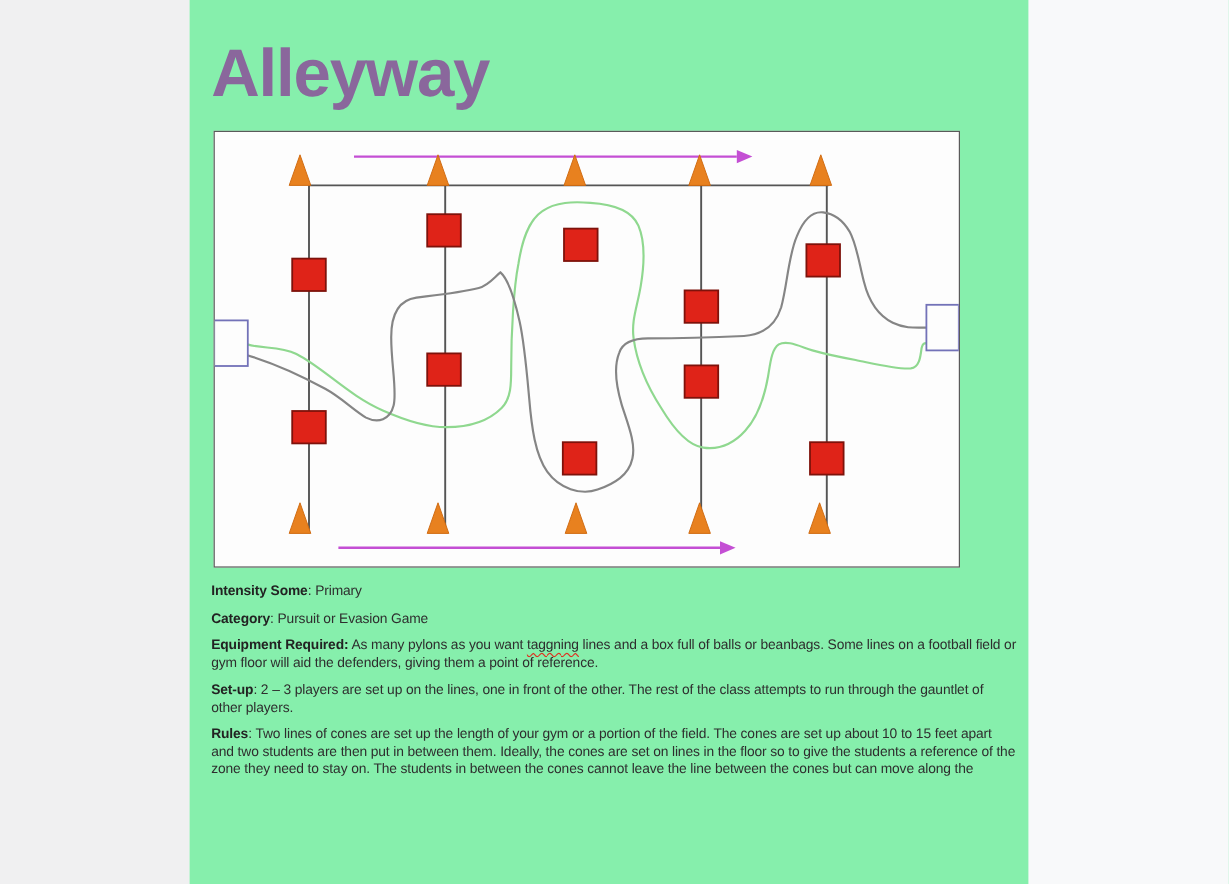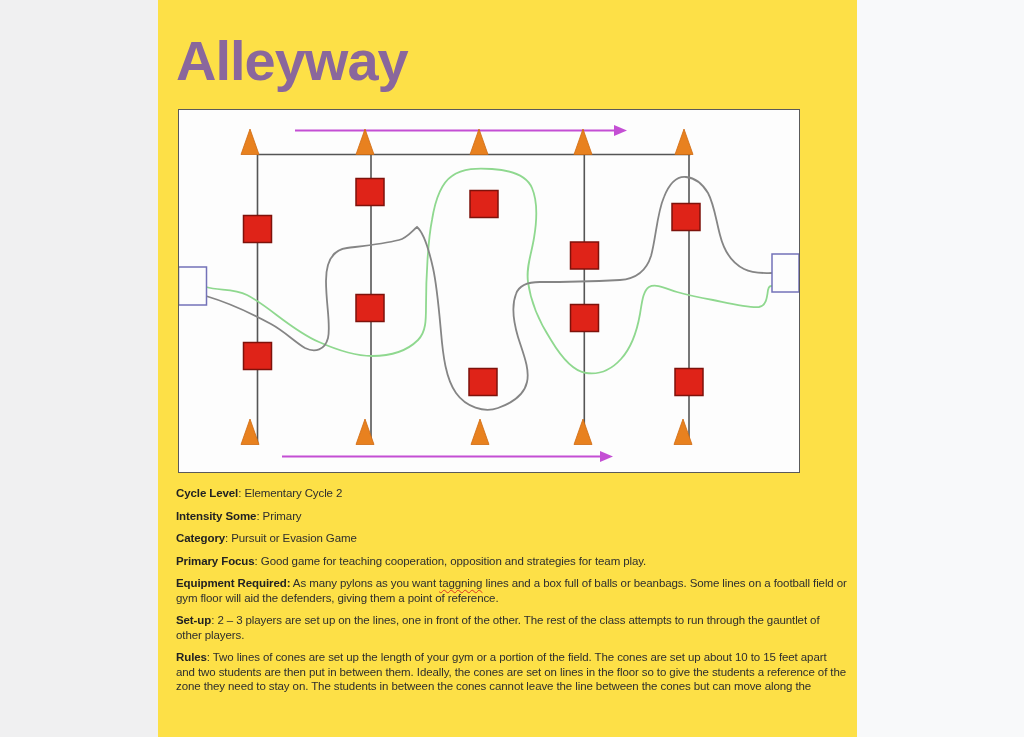--- a/index.html
+++ b/index.html
@@ -17,21 +17,21 @@
   .details p { margin:0 0 8px 0; }
   .details b { color:#222; }
   .misspelled { text-decoration:underline wavy #dd3322; text-decoration-thickness:1px; text-underline-offset:2px;text-align:center; }
   .caret { display:inline-block; width:1px; height:13px; background:#444; vertical-align:-2px; margin-left:1px; }
 </style>
 </head>
 <body style="background: rgb(248, 249, 250);">
 
 <div class="left-strip" style="background: rgb(240, 240, 241);"></div>
 
-<div class="content-band" style="background: #fde047; text-decoration: underline;">
+<div class="content-band" style="background: #86efac; text-decoration: underline;">
   <h1 class="page-title" style="color: rgb(138, 103, 156);">Alleyway</h1>
 
   <div class="diagram-frame" style="background: rgb(253, 253, 253); border-color: rgb(90, 90, 90);">
     <svg id="diagram-svg" viewBox="0 0 620 362">
         <line x1="116" y1="20.5" x2="435" y2="20.5" stroke="#c44fd4" stroke-width="2"></line>
         <polygon points="435,15 448,20.5 435,26" fill="#c44fd4"></polygon>
         <line x1="103" y1="346.5" x2="421" y2="346.5" stroke="#c44fd4" stroke-width="2"></line>
         <polygon points="421,341 434,346.5 421,352" fill="#c44fd4"></polygon>
         <line x1="78.5" y1="44.5" x2="511.5" y2="44.5" stroke="#555555" stroke-width="1.6"></line>
         <line x1="78.5" y1="44.5" x2="78.5" y2="334" stroke="#555555" stroke-width="1.6"></line>
@@ -59,21 +59,19 @@
         <rect x="391.5" y="132" width="28" height="27" fill="#df2318" stroke="#7e120b" stroke-width="1.5"></rect>
         <rect x="391.5" y="194.5" width="28" height="27" fill="#df2318" stroke="#7e120b" stroke-width="1.5"></rect>
         <rect x="493" y="93.5" width="28" height="27" fill="#df2318" stroke="#7e120b" stroke-width="1.5"></rect>
         <rect x="496" y="258.5" width="28" height="27" fill="#df2318" stroke="#7e120b" stroke-width="1.5"></rect>
         <rect x="-0.5" y="157" width="28" height="38" fill="#fdfdfd" stroke="#7372b8" stroke-width="1.5"></rect>
         <rect x="593" y="144" width="27" height="38" fill="#fdfdfd" stroke="#7372b8" stroke-width="1.5"></rect>
       </svg>
   </div>
 
   <div class="details" id="details">
-      <p><b>Cycle Level</b><span>: </span><span>Elementary Cycle 2</span></p>
       <p><b>Intensity Some</b><span>: </span><span>Primary</span></p>
       <p><b>Category</b><span>: </span><span>Pursuit or Evasion Game</span></p>
-      <p><b>Primary Focus</b><span>: </span><span>Good game for teaching cooperation, opposition and strategies for team play.</span></p>
       <p><b>Equipment Required:</b><span> </span><span>As many pylons as you want </span><span class="misspelled">taggning</span><span> lines and a box full of balls or beanbags. Some lines on a football field or gym floor will aid the defenders, giving them a point of reference.</span></p>
       <p><b>Set-up</b><span>: </span><span>2 – 3 players are set up on the lines, one in front of the other. The rest of the class attempts to run through the gauntlet of other players.</span></p>
       <p><b>Rules</b><span>: </span><span>Two lines of cones are set up the length of your gym or a portion of the field. The cones are set up about 10 to 15 feet apart and two students are then put in between them. Ideally, the cones are set on lines in the floor so to give the students a reference of the zone they need to stay on. The students in between the cones cannot leave the line between the cones but can move along the</span></p>
     </div>
 </div>
 
 </body></html>

